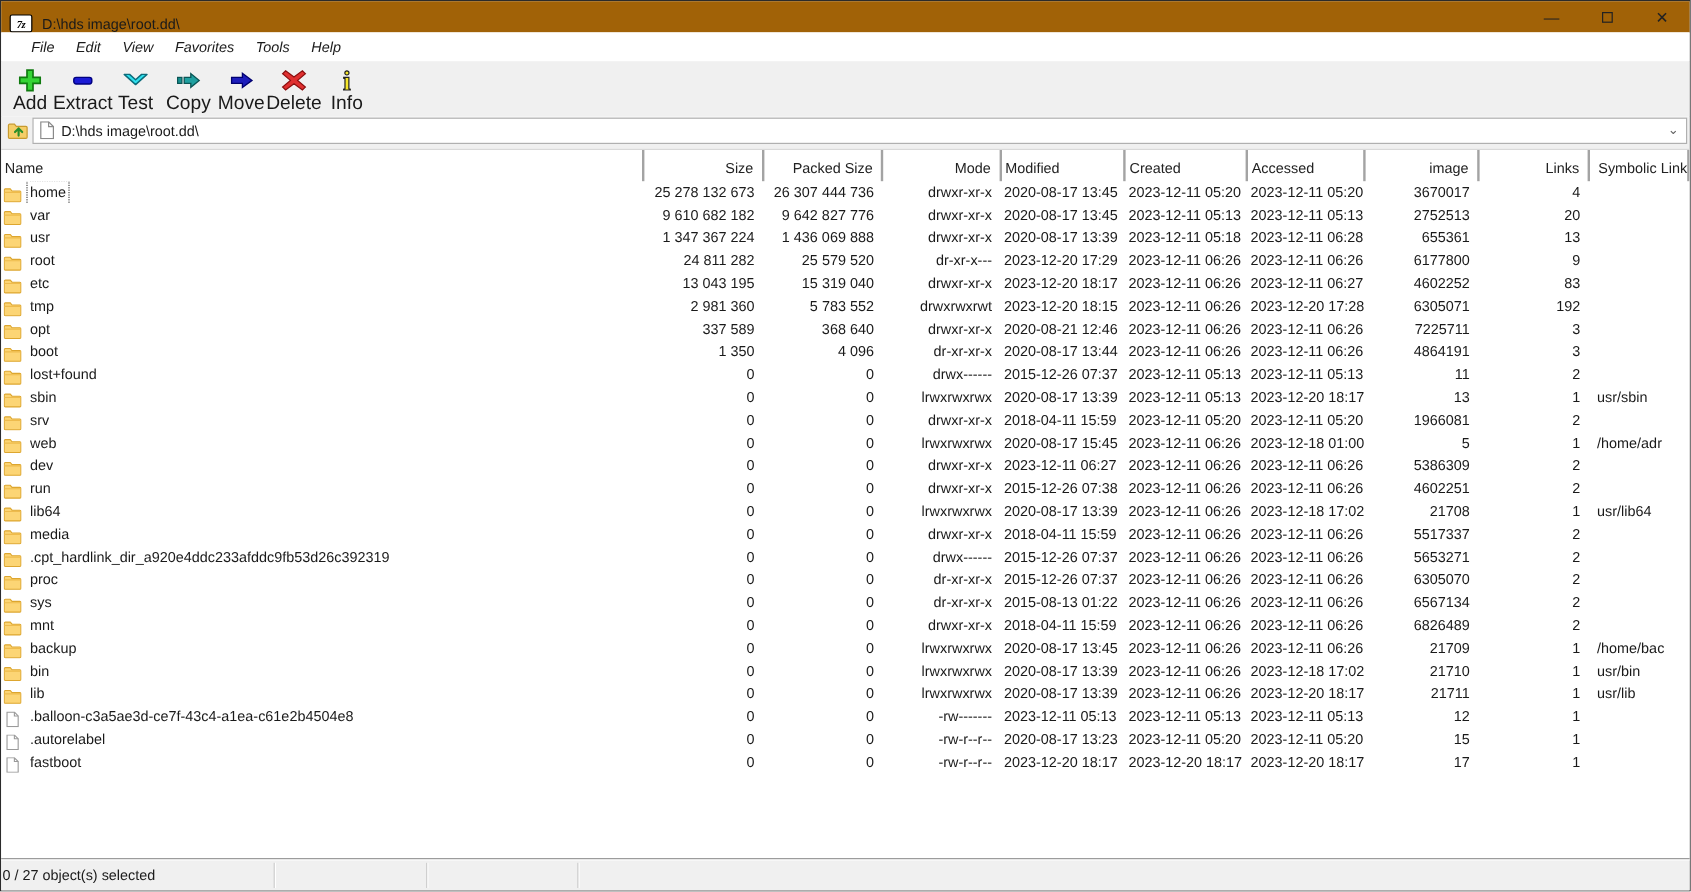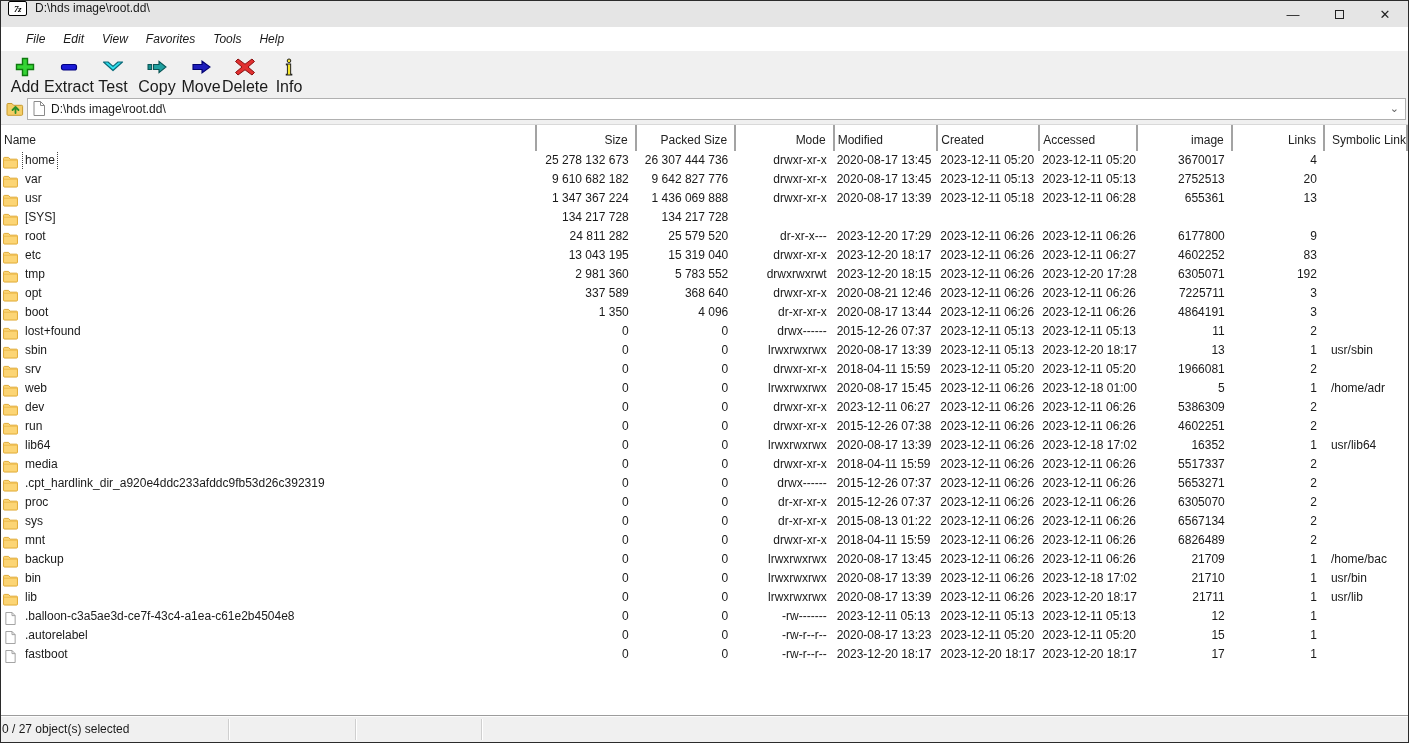--- a/index.html
+++ b/index.html
@@ -2,21 +2,21 @@
 <html><head>
 <meta charset="utf-8">
 <style>
   * { box-sizing: border-box; margin: 0; padding: 0; }
   html,body { width:1409px; height:743px; overflow:hidden;
     font-family:"Liberation Sans", sans-serif; font-size:12px; color:#1a1a1a; background:#fff; }
   .window { width:1409px; height:743px; border:1px solid #2b2b2b; background:#fff;
     display:flex; flex-direction:column; }
 
   
-  .titlebar { height:26px; display:flex; align-items:flex-start; background:#e5e5e5; flex:0 0 auto; }
+  .titlebar { height:26px; display:flex; align-items:flex-end; background:#a16207; flex:0 0 auto; }
   .app-icon { width:19px; height:15px; margin-left:7px; border:1px solid #000; border-radius:2px;
     display:flex; align-items:center; justify-content:center;
     font:italic bold 9px "Liberation Serif", serif; background:#fff; color:#000; letter-spacing:-0.5px; }
   .title-text { margin-left:8px; font-size:12px; }
   .win-controls { margin-left:auto; display:flex; height:100%; }
   .win-btn { width:46px; height:100%; display:flex; align-items:center; justify-content:center;
     font-size:13px; color:#222; cursor:default; }
   .maxi-glyph { width:9px; height:9px; border:1px solid #222; display:inline-block; }
 
   
@@ -248,42 +248,20 @@
           </tr>
           <tr>
             <td>
               <div class="c-name">
                 <span class="row-icon">
                   <svg viewBox="0 0 16 14">
                     <path d="M.5 2.5 a1 1 0 0 1 1-1 h4.4 l1.6 1.9 h7 a1 1 0 0 1 1 1 v7.6 a1 1 0 0 1 -1 1 h-13 a1 1 0 0 1 -1-1 z" fill="#fcd575" stroke="#dda62f"></path>
                     <path d="M.7 4.6 h14.6" stroke="#eebb4d" fill="none"></path>
                   </svg>
                 </span>
-                <span class="row-label">[SYS]</span>
-              </div>
-            </td>
-            <td class="ar">134 217 728</td>
-            <td class="ar">134 217 728</td>
-            <td class="ar"></td>
-            <td class="al date"></td>
-            <td class="al date"></td>
-            <td class="al date"></td>
-            <td class="ar"></td>
-            <td class="ar"></td>
-            <td class="al sym"></td>
-          </tr>
-          <tr>
-            <td>
-              <div class="c-name">
-                <span class="row-icon">
-                  <svg viewBox="0 0 16 14">
-                    <path d="M.5 2.5 a1 1 0 0 1 1-1 h4.4 l1.6 1.9 h7 a1 1 0 0 1 1 1 v7.6 a1 1 0 0 1 -1 1 h-13 a1 1 0 0 1 -1-1 z" fill="#fcd575" stroke="#dda62f"></path>
-                    <path d="M.7 4.6 h14.6" stroke="#eebb4d" fill="none"></path>
-                  </svg>
-                </span>
                 <span class="row-label">root</span>
               </div>
             </td>
             <td class="ar">24 811 282</td>
             <td class="ar">25 579 520</td>
             <td class="ar">dr-xr-x---</td>
             <td class="al date">2023-12-20 17:29</td>
             <td class="al date">2023-12-11 06:26</td>
             <td class="al date">2023-12-11 06:26</td>
             <td class="ar">6177800</td>
@@ -521,21 +499,21 @@
                 </span>
                 <span class="row-label">lib64</span>
               </div>
             </td>
             <td class="ar">0</td>
             <td class="ar">0</td>
             <td class="ar">lrwxrwxrwx</td>
             <td class="al date">2020-08-17 13:39</td>
             <td class="al date">2023-12-11 06:26</td>
             <td class="al date">2023-12-18 17:02</td>
-            <td class="ar">16352</td>
+            <td class="ar">21708</td>
             <td class="ar">1</td>
             <td class="al sym">usr/lib64</td>
           </tr>
           <tr>
             <td>
               <div class="c-name">
                 <span class="row-icon">
                   <svg viewBox="0 0 16 14">
                     <path d="M.5 2.5 a1 1 0 0 1 1-1 h4.4 l1.6 1.9 h7 a1 1 0 0 1 1 1 v7.6 a1 1 0 0 1 -1 1 h-13 a1 1 0 0 1 -1-1 z" fill="#fcd575" stroke="#dda62f"></path>
                     <path d="M.7 4.6 h14.6" stroke="#eebb4d" fill="none"></path>

